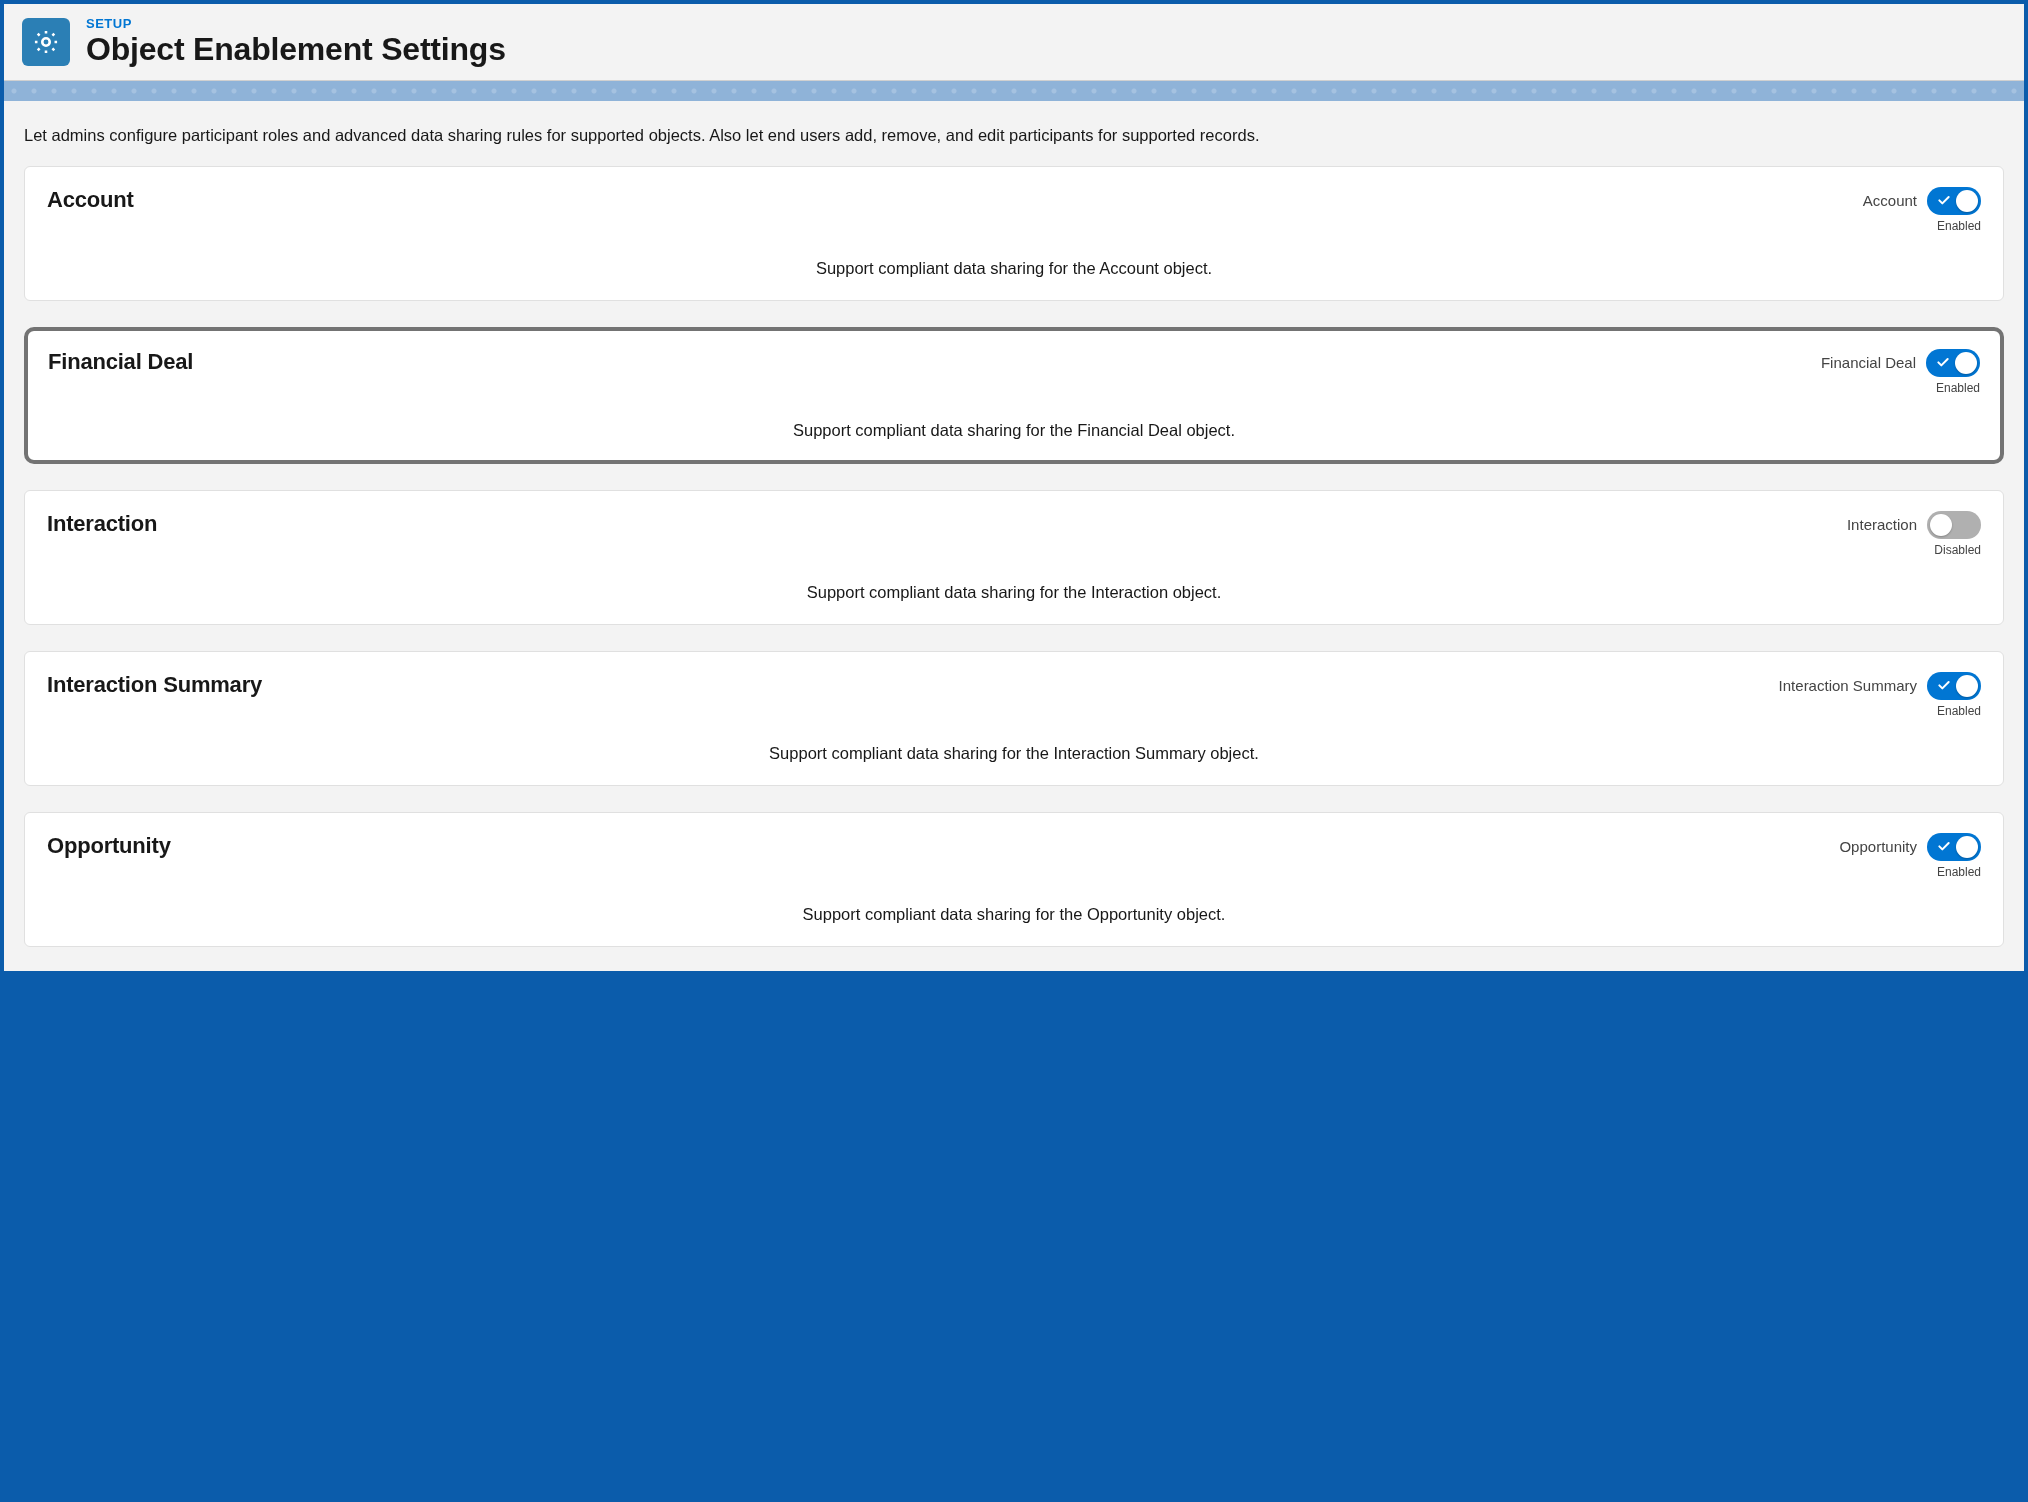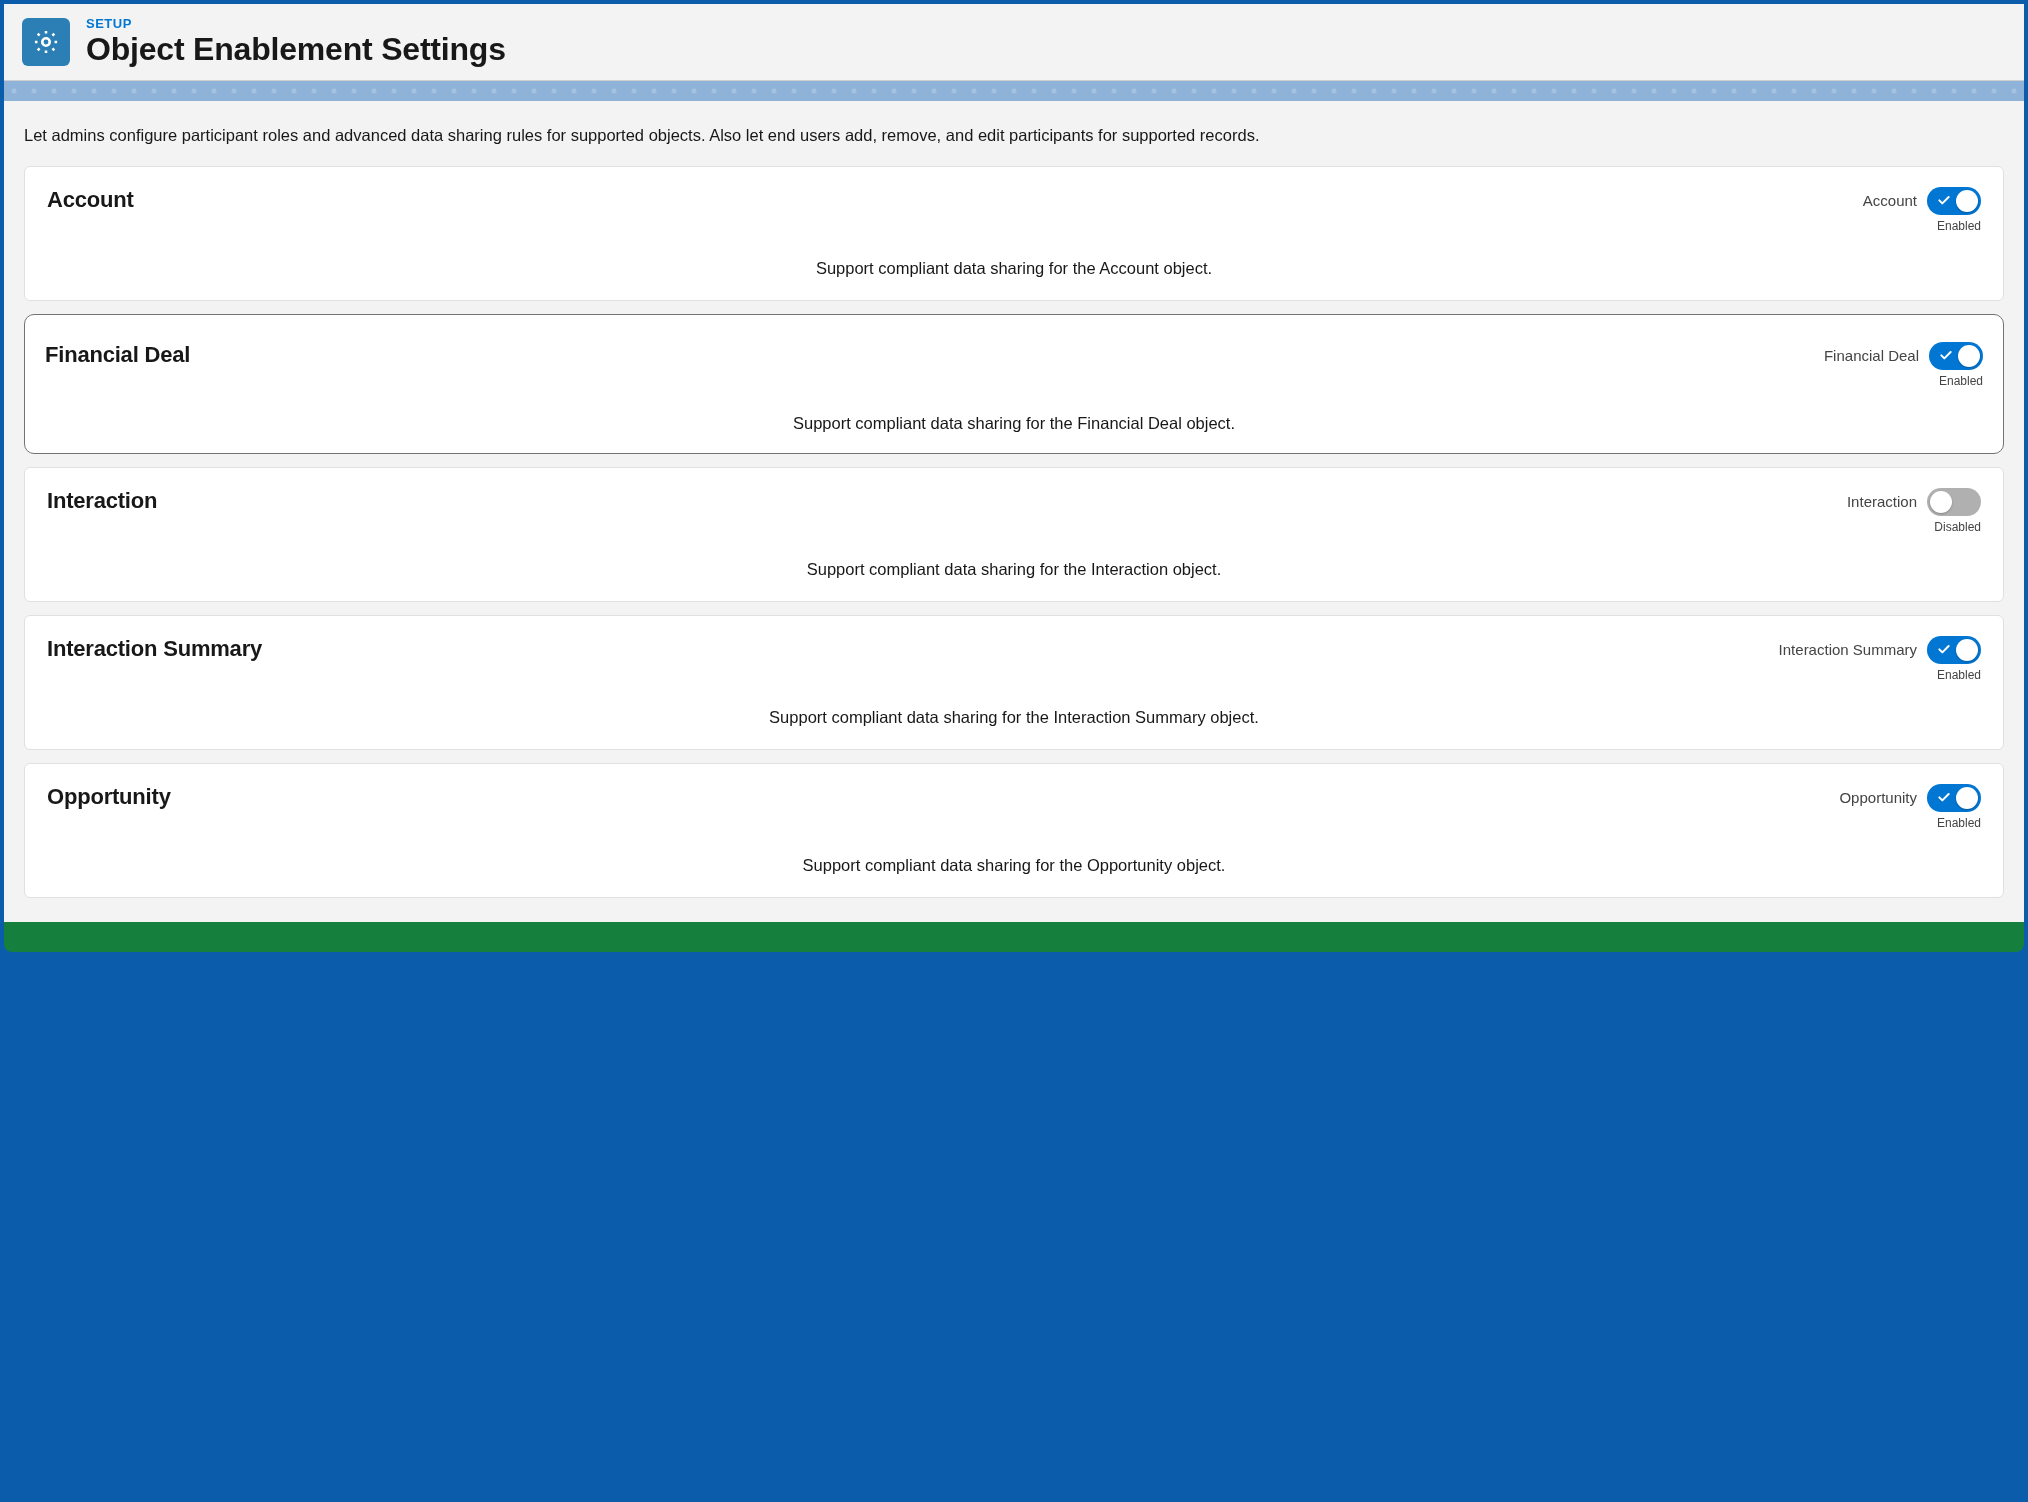--- a/index.html
+++ b/index.html
@@ -55,32 +55,32 @@
     .content {
       padding: 22px 20px 24px 20px;
       background: #f3f3f3;
     }
     .intro {
       color: #181818;
       font-size: 16.5px;
       line-height: 1.5;
       margin-bottom: 18px;
     }
-    .cards { display: flex; flex-direction: column; gap: 13px; }
+    .cards { display: flex; flex-direction: column; gap: 26px; }
     .card {
       background: #fff;
       border: 1px solid #e0e0e0;
       border-radius: 6px;
       padding: 20px 22px 22px 22px;
       position: relative;
     }
     .card.highlighted {
-      border: 1px solid #737373;
+      border: 4px solid #737373;
       border-radius: 10px;
-      padding: 27px 20px 20px 20px;
+      padding: 18px 20px 20px 20px;
     }
     .card-top {
       display: flex;
       justify-content: space-between;
       align-items: flex-start;
       gap: 16px;
     }
     .card-title {
       font-size: 22px;
       font-weight: 700;

